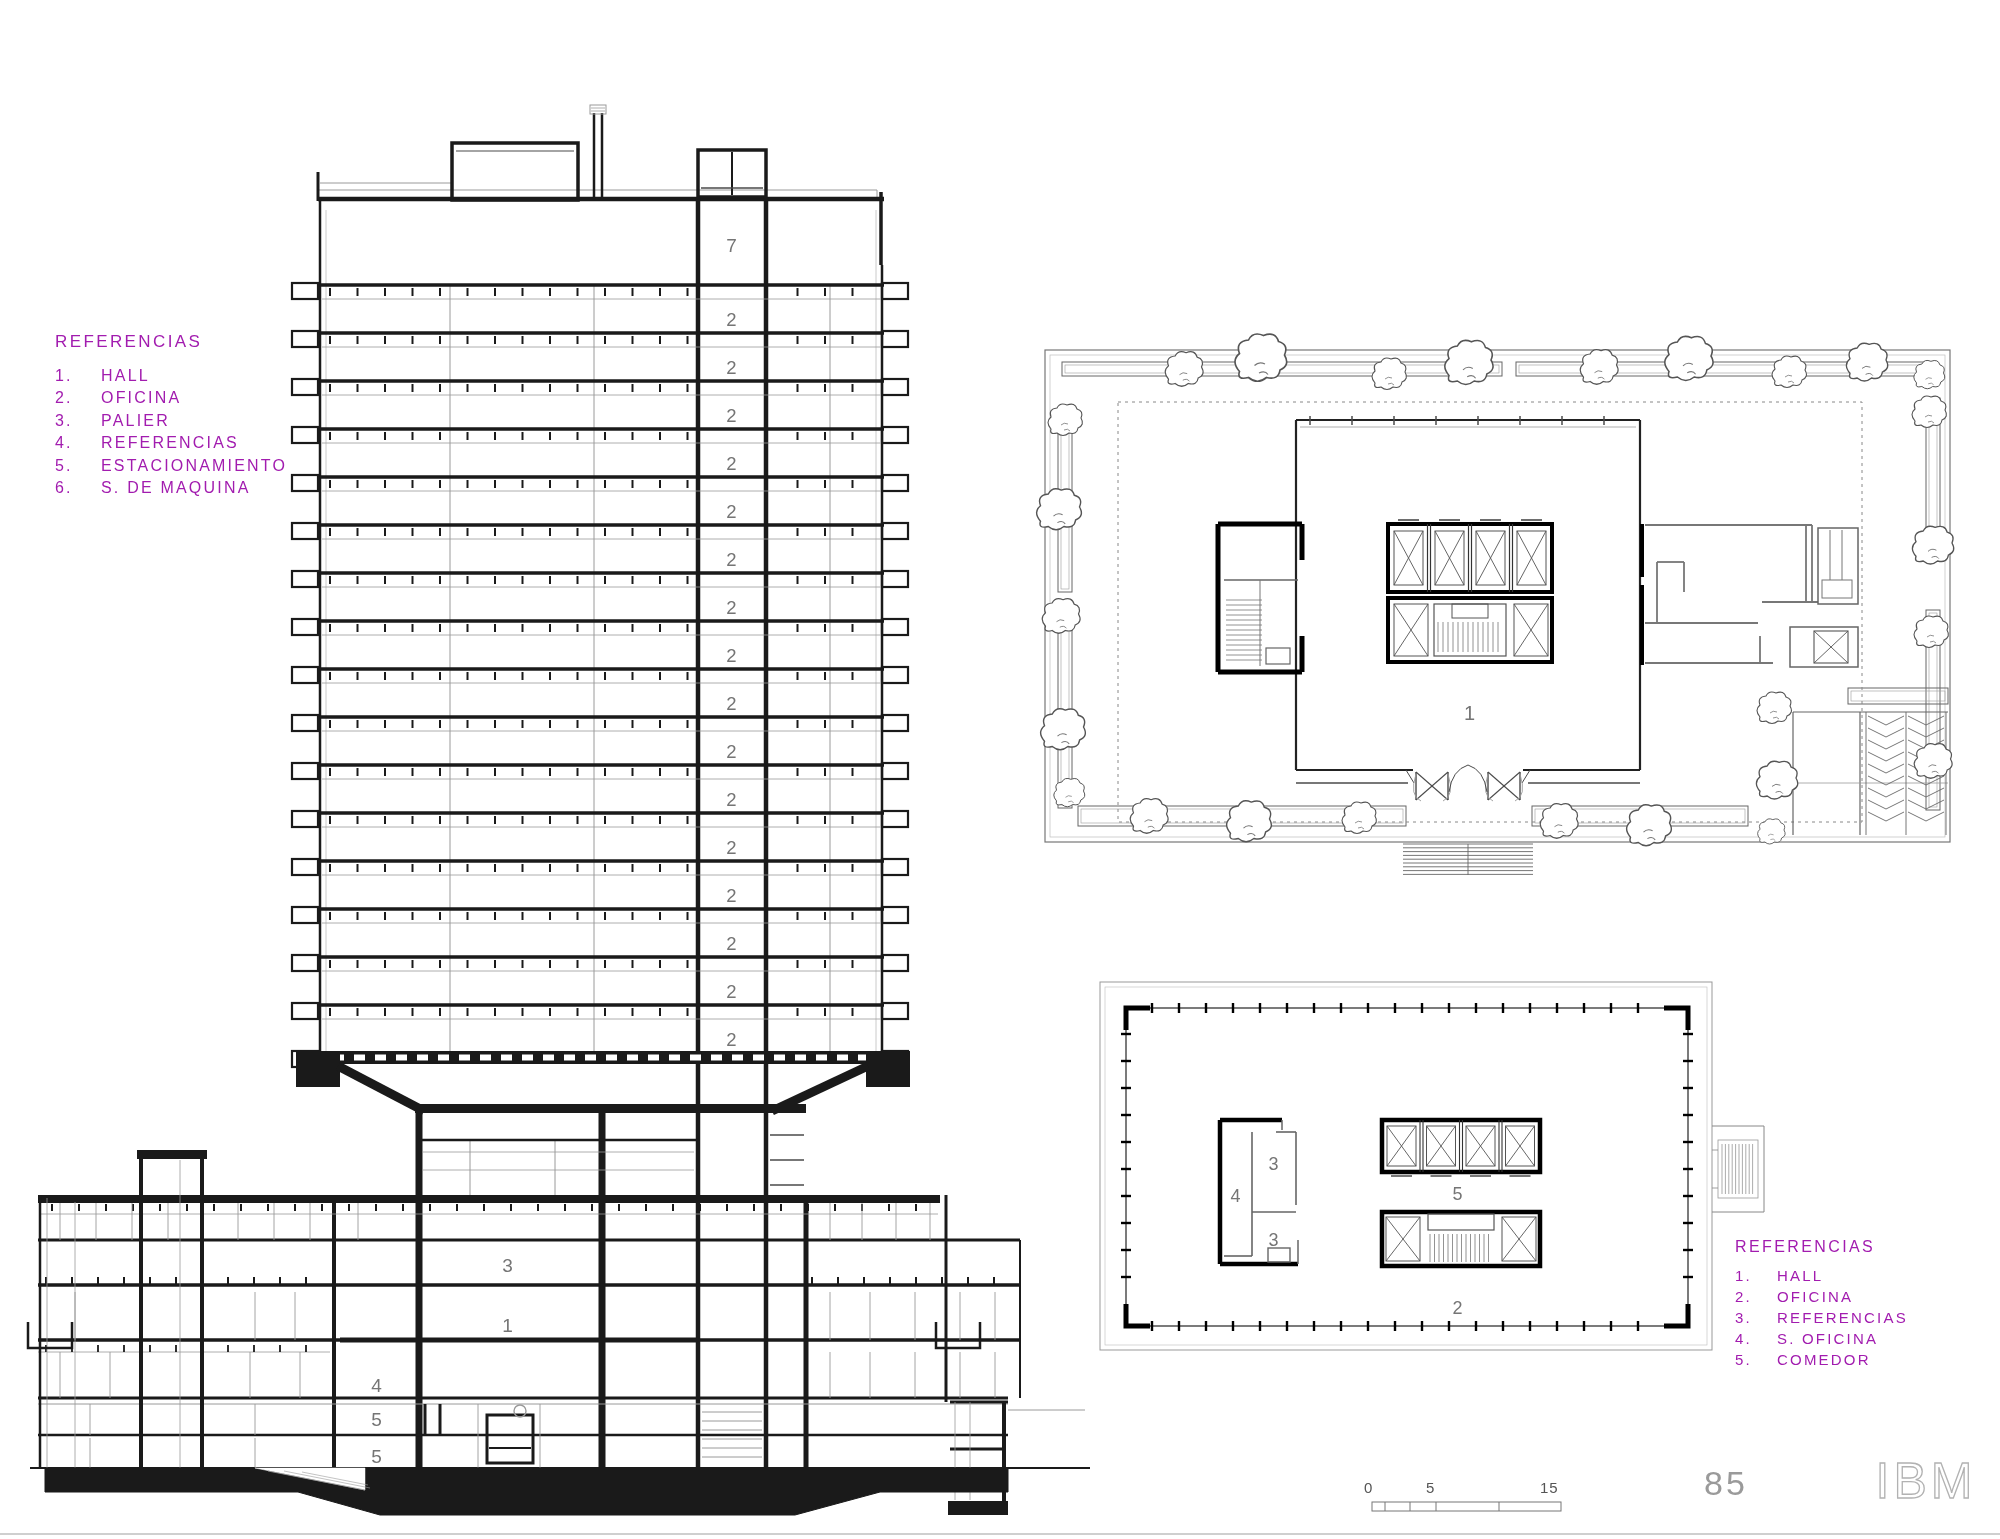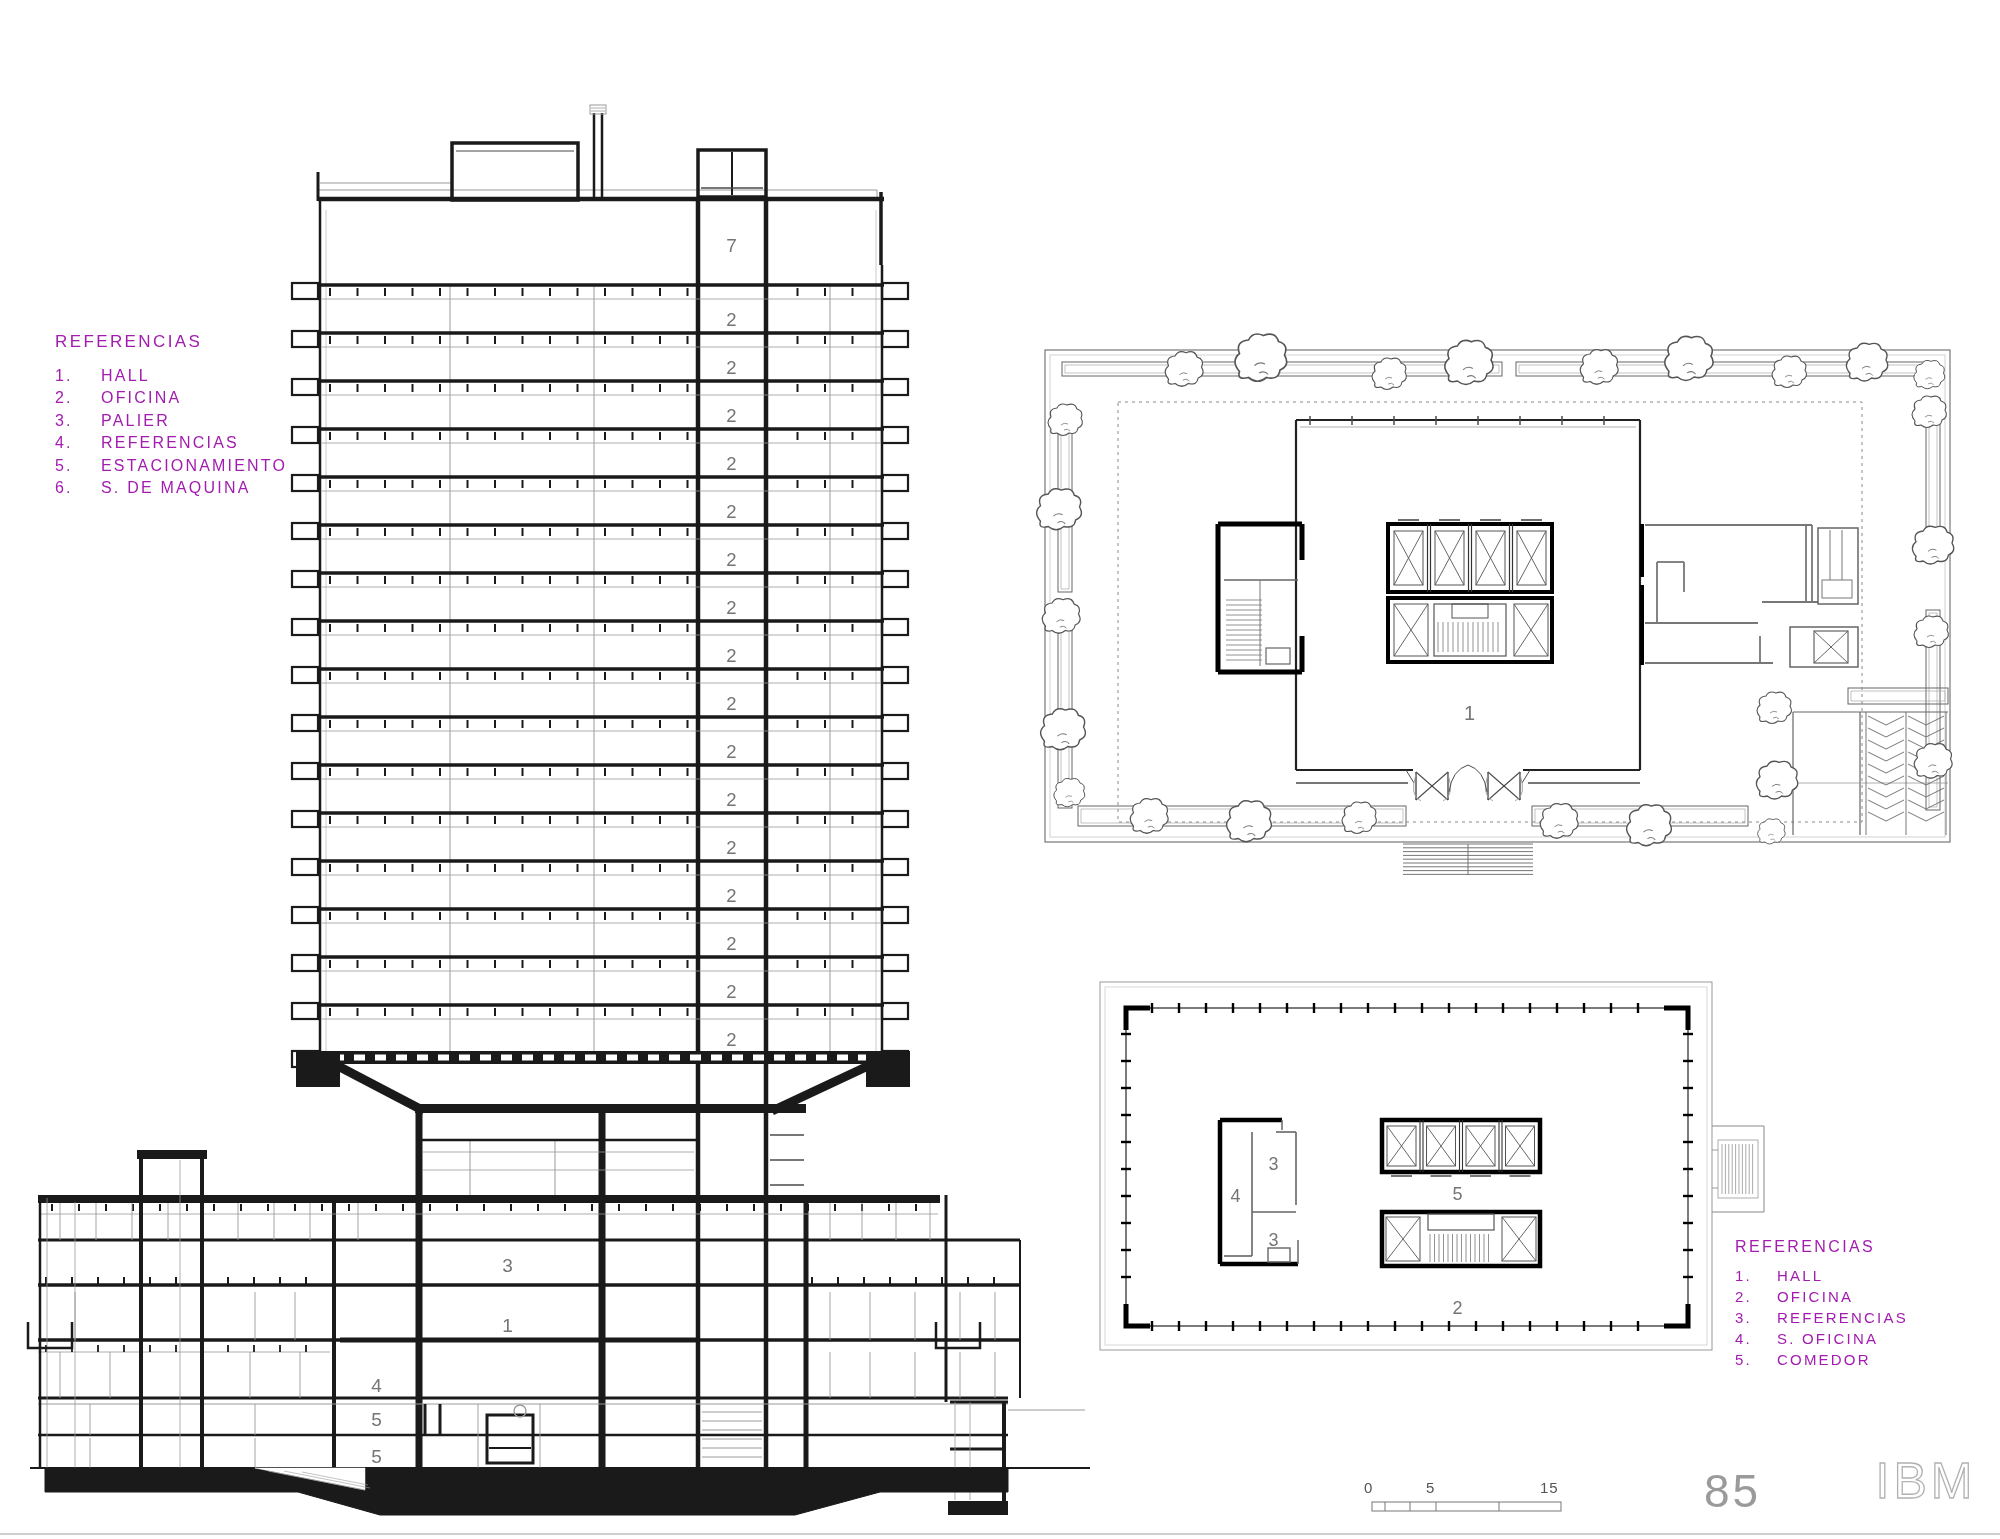--- a/index.html
+++ b/index.html
@@ -6,21 +6,21 @@
   .sheet{position:relative;width:2000px;height:1539px;background:#ffffff;overflow:hidden;
          font-family:"Liberation Sans", sans-serif;}
   #drawing{position:absolute;left:0;top:0;}
   .legend{position:absolute;color:#a21caf;}
   .legend .lg-title{font-size:17px;letter-spacing:2.4px;margin-bottom:13px;}
   .legend .lg-row{display:grid;grid-template-columns:46px auto;letter-spacing:2.2px;
                   font-size:16px;line-height:22.4px;}
   .legend.small .lg-title{font-size:16px;margin-bottom:9px;}
   .legend.small .lg-row{grid-template-columns:42px auto;font-size:15px;line-height:21px;}
   .scale-label{position:absolute;font-size:15px;color:#555;letter-spacing:1px;}
-  .page-number{position:absolute;left:1704px;top:1464px;font-size:46px;color:#9a9a9a;
+  .page-number{position:absolute;left:1704px;top:1464px;font-size:34px;color:#9a9a9a;
                letter-spacing:3px;font-weight:400;}
   #brand-svg{position:absolute;left:1868px;top:1452px;}
   .bottom-rule{position:absolute;left:0;top:1533px;width:2000px;height:2px;background:#cfcfcf;}
 </style>
 </head>
 <body>
 
 <div class="sheet">
 
   <svg id="drawing" width="2000" height="1539" viewBox="0 0 2000 1539">

